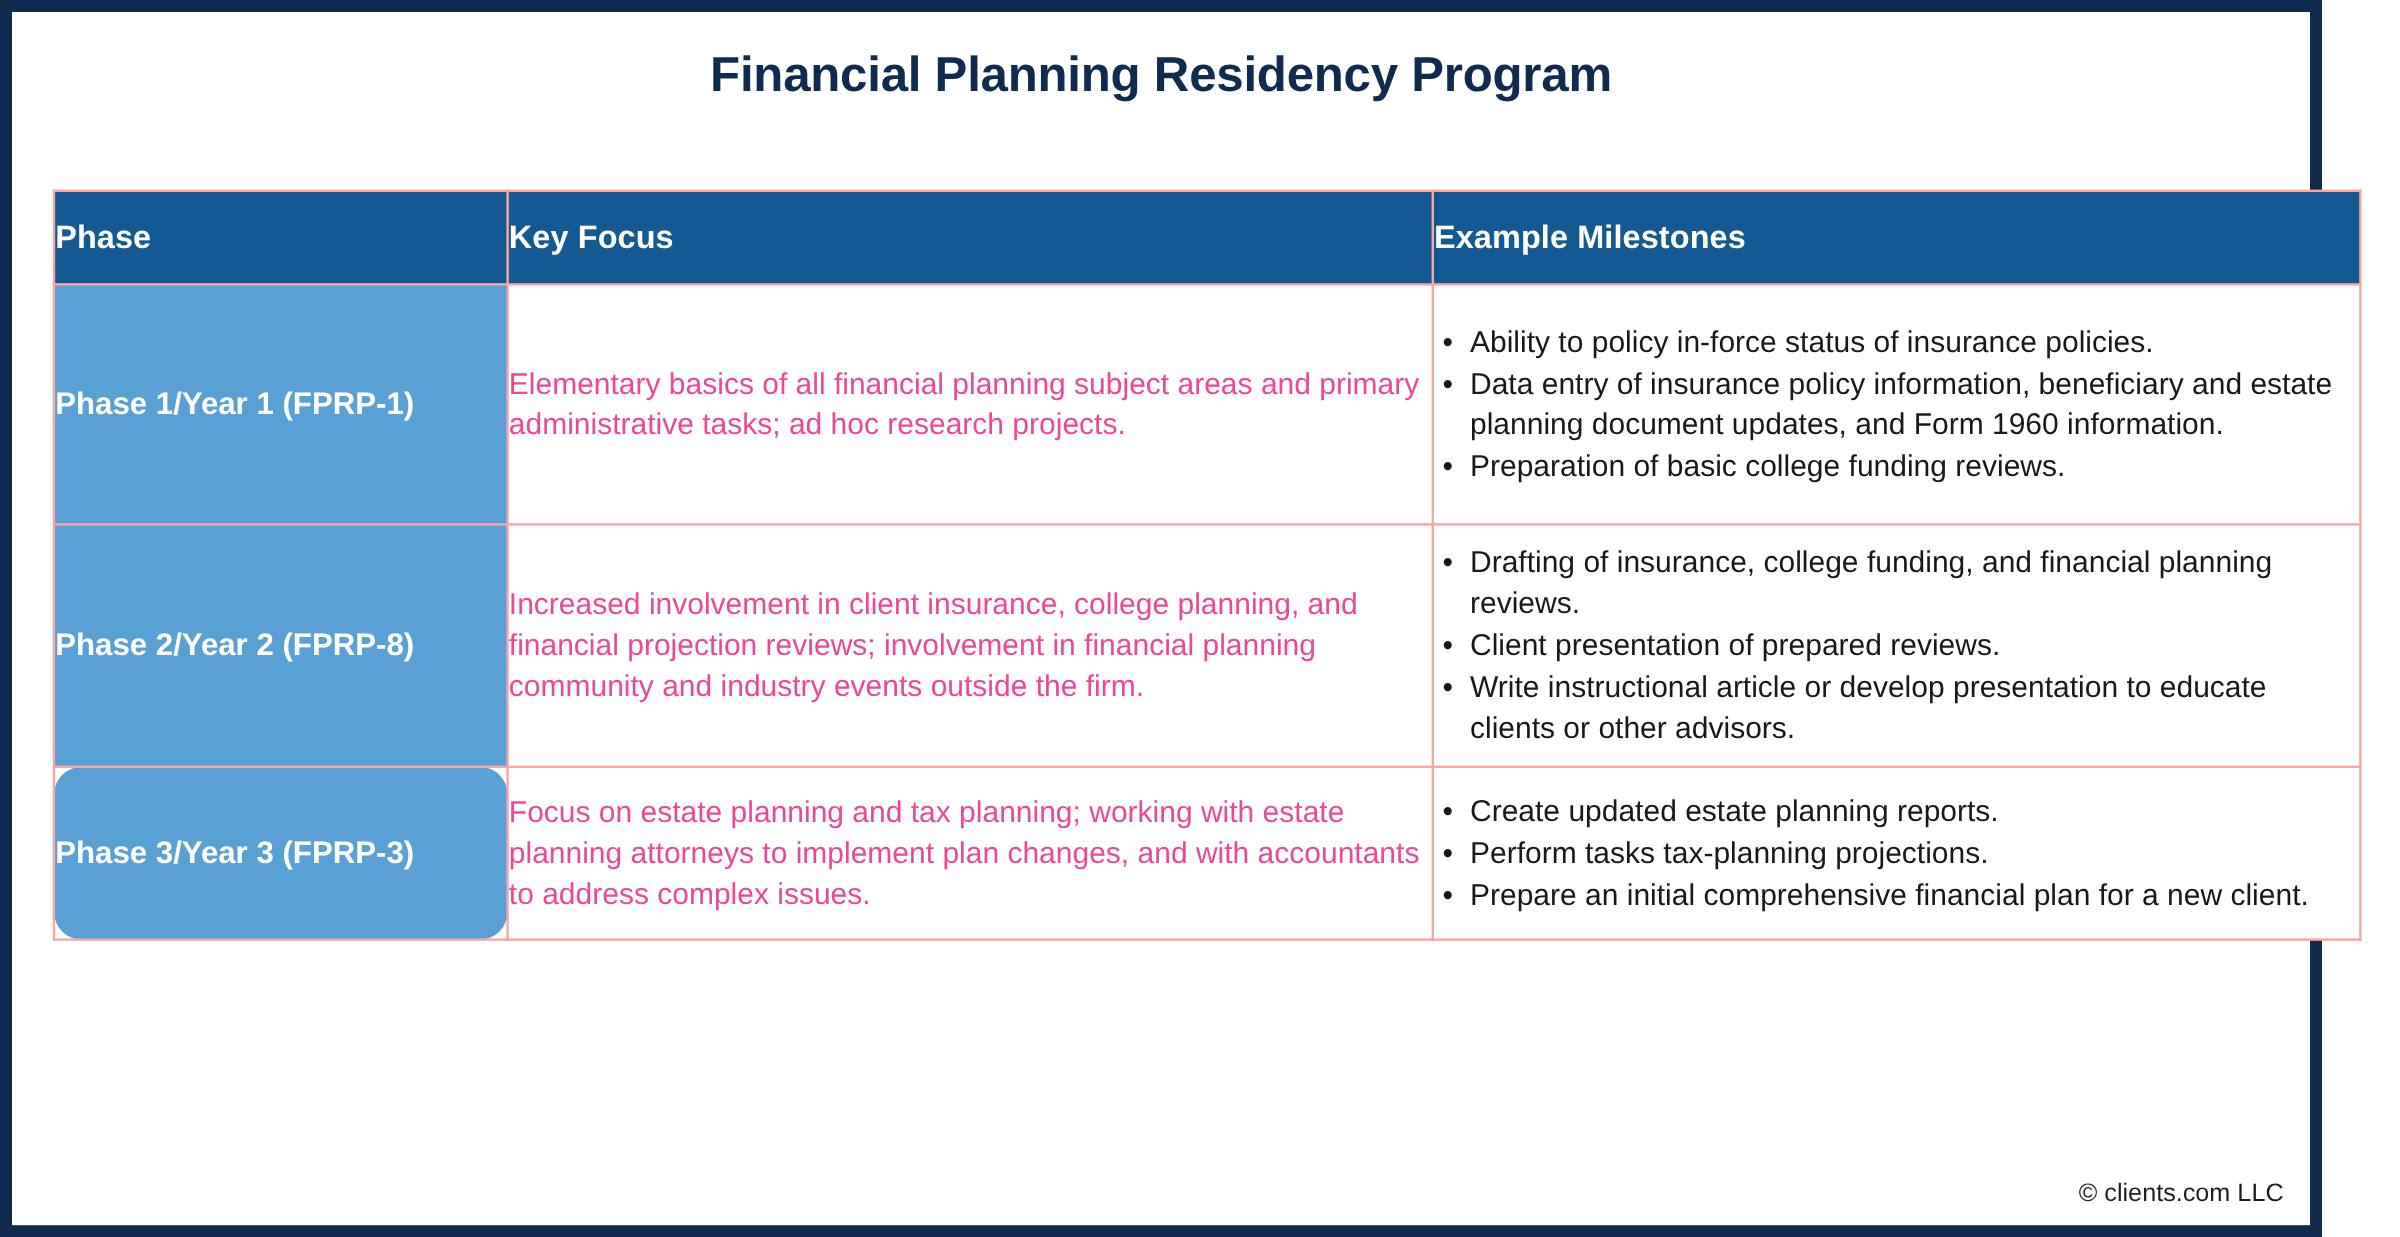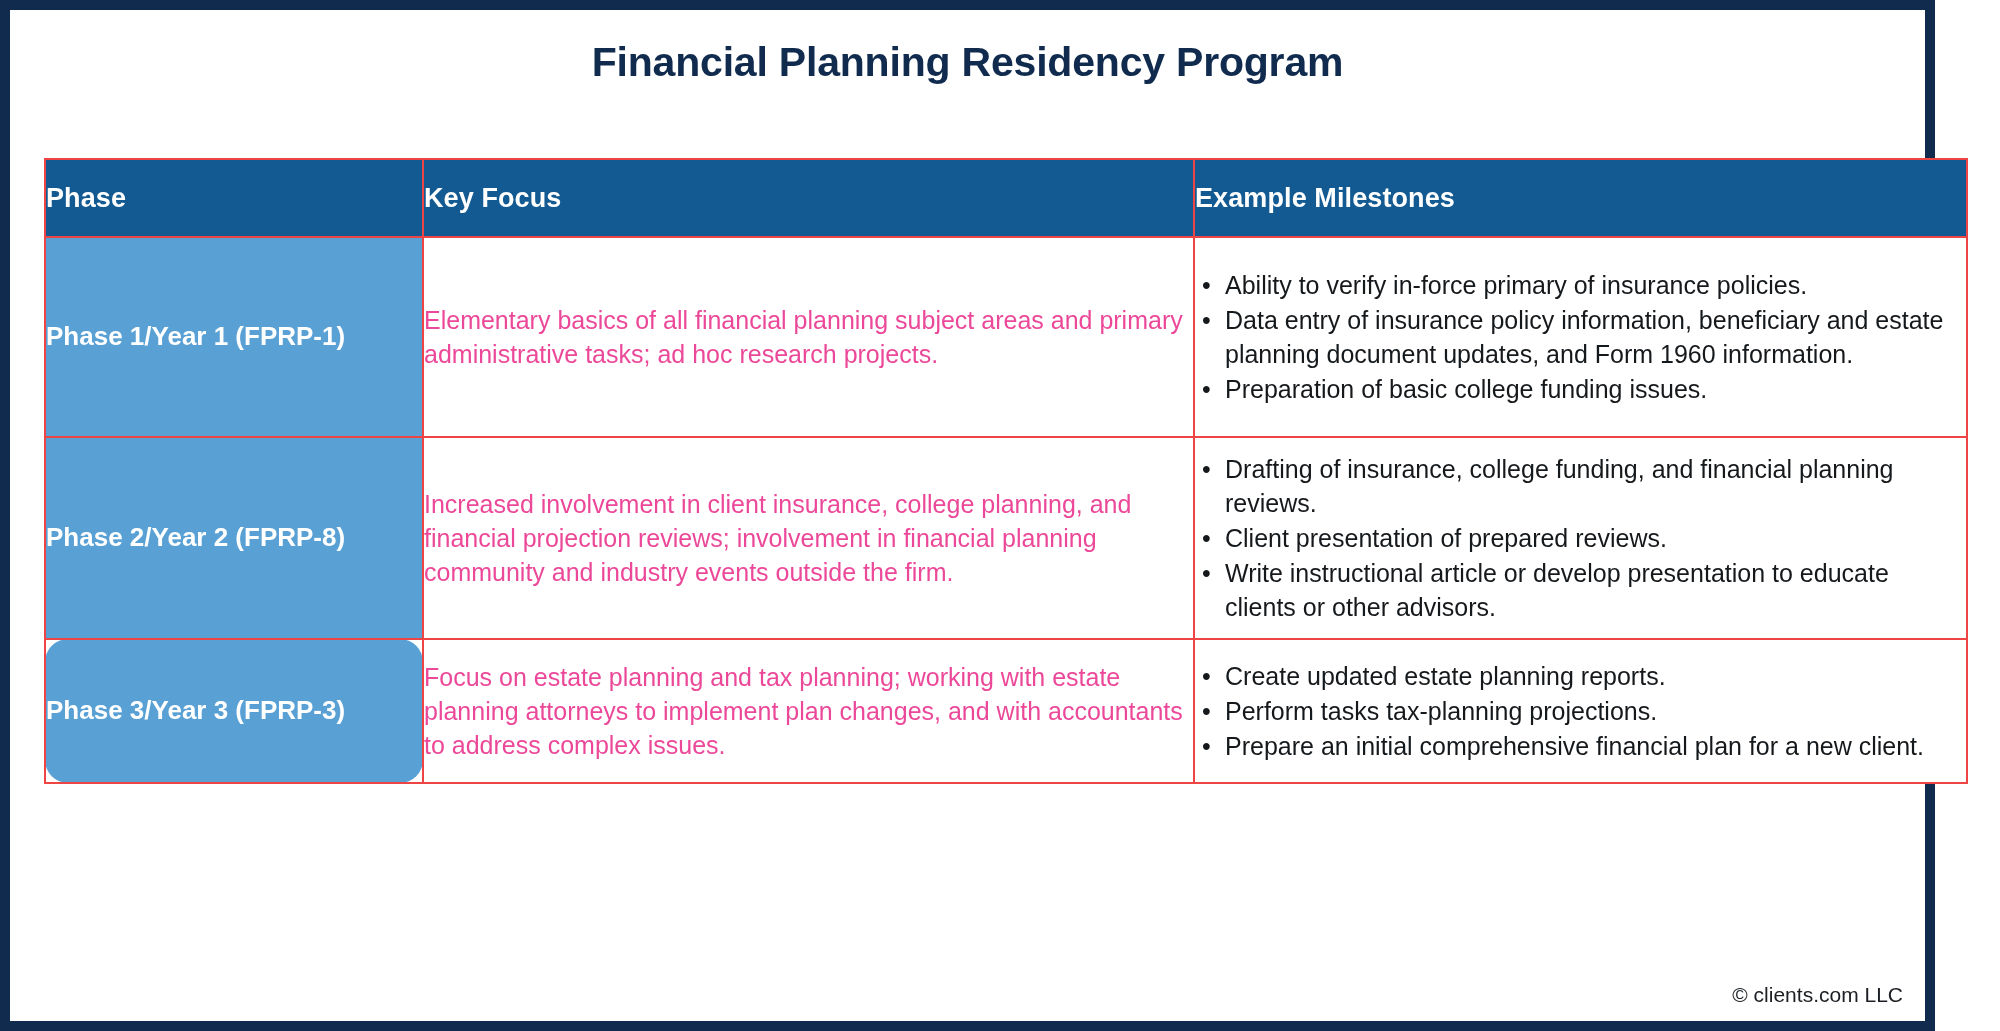--- a/index.html
+++ b/index.html
@@ -46,21 +46,21 @@
     table-layout: fixed;
     border: 2px solid #1c3a60;
   }
 
   table.matrix col.c-phase { width: 378px; }
   table.matrix col.c-focus { width: 771px; }
   table.matrix col.c-miles { width: 773px; }
 
   table.matrix th,
   table.matrix td {
-    border: 2px solid #ef4444;
+    border: 2px solid #fca5a5;
     vertical-align: middle;
     padding: 0;
   }
 
   
   thead th {
     background: #125a91;
     color: #ffffff;
     text-align: left;
     font-size: 27px;
@@ -149,23 +149,23 @@
           <th>Example Milestones</th>
         </tr>
       </thead>
       <tbody>
 
         <tr class="row-1">
           <td class="phase-cell">Phase 1/Year 1 (FPRP-1)</td>
           <td class="focus-cell">Elementary basics of all financial planning subject areas and primary administrative tasks; ad hoc research projects.</td>
           <td class="miles-cell">
             <ul class="miles-list">
-              <li><span class="bullet">•</span><span>Ability to verify in-force primary of insurance policies.</span></li>
+              <li><span class="bullet">•</span><span>Ability to policy in-force status of insurance policies.</span></li>
               <li><span class="bullet">•</span><span>Data entry of insurance policy information, beneficiary and estate planning document updates, and Form 1960 information.</span></li>
-              <li><span class="bullet">•</span><span>Preparation of basic college funding issues.</span></li>
+              <li><span class="bullet">•</span><span>Preparation of basic college funding reviews.</span></li>
             </ul>
           </td>
         </tr>
 
         <tr class="row-2">
           <td class="phase-cell">Phase 2/Year 2 (FPRP-8)</td>
           <td class="focus-cell">Increased involvement in client insurance, college planning, and financial projection reviews; involvement in financial planning community and industry events outside the firm.</td>
           <td class="miles-cell">
             <ul class="miles-list">
               <li><span class="bullet">•</span><span>Drafting of insurance, college funding, and financial planning reviews.</span></li>

